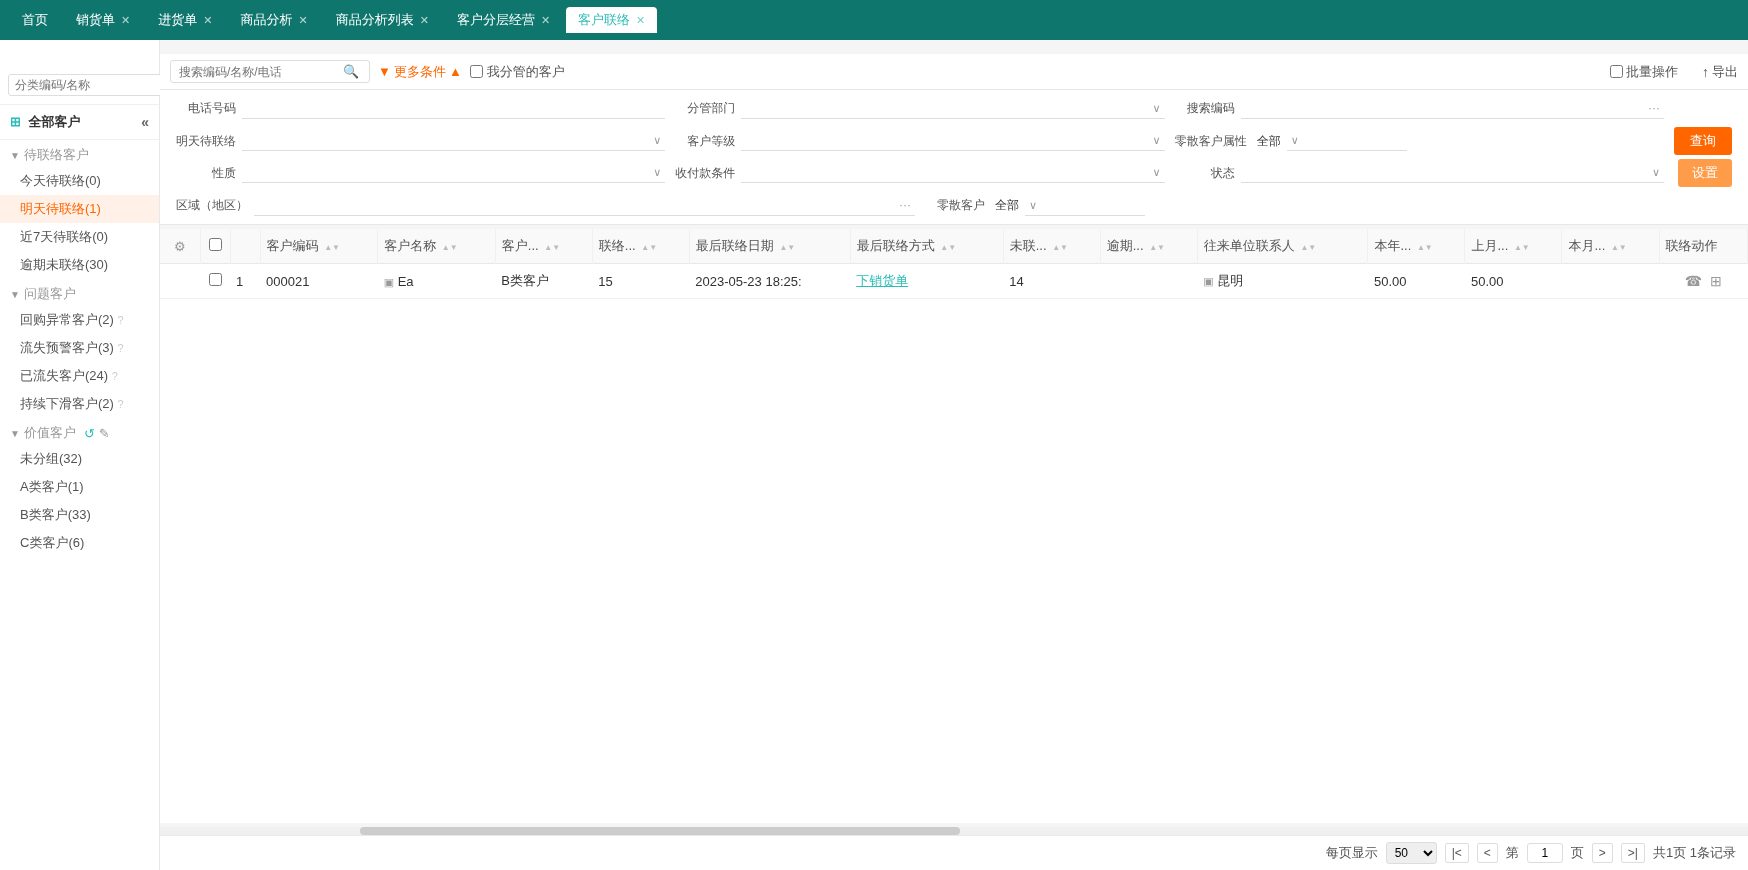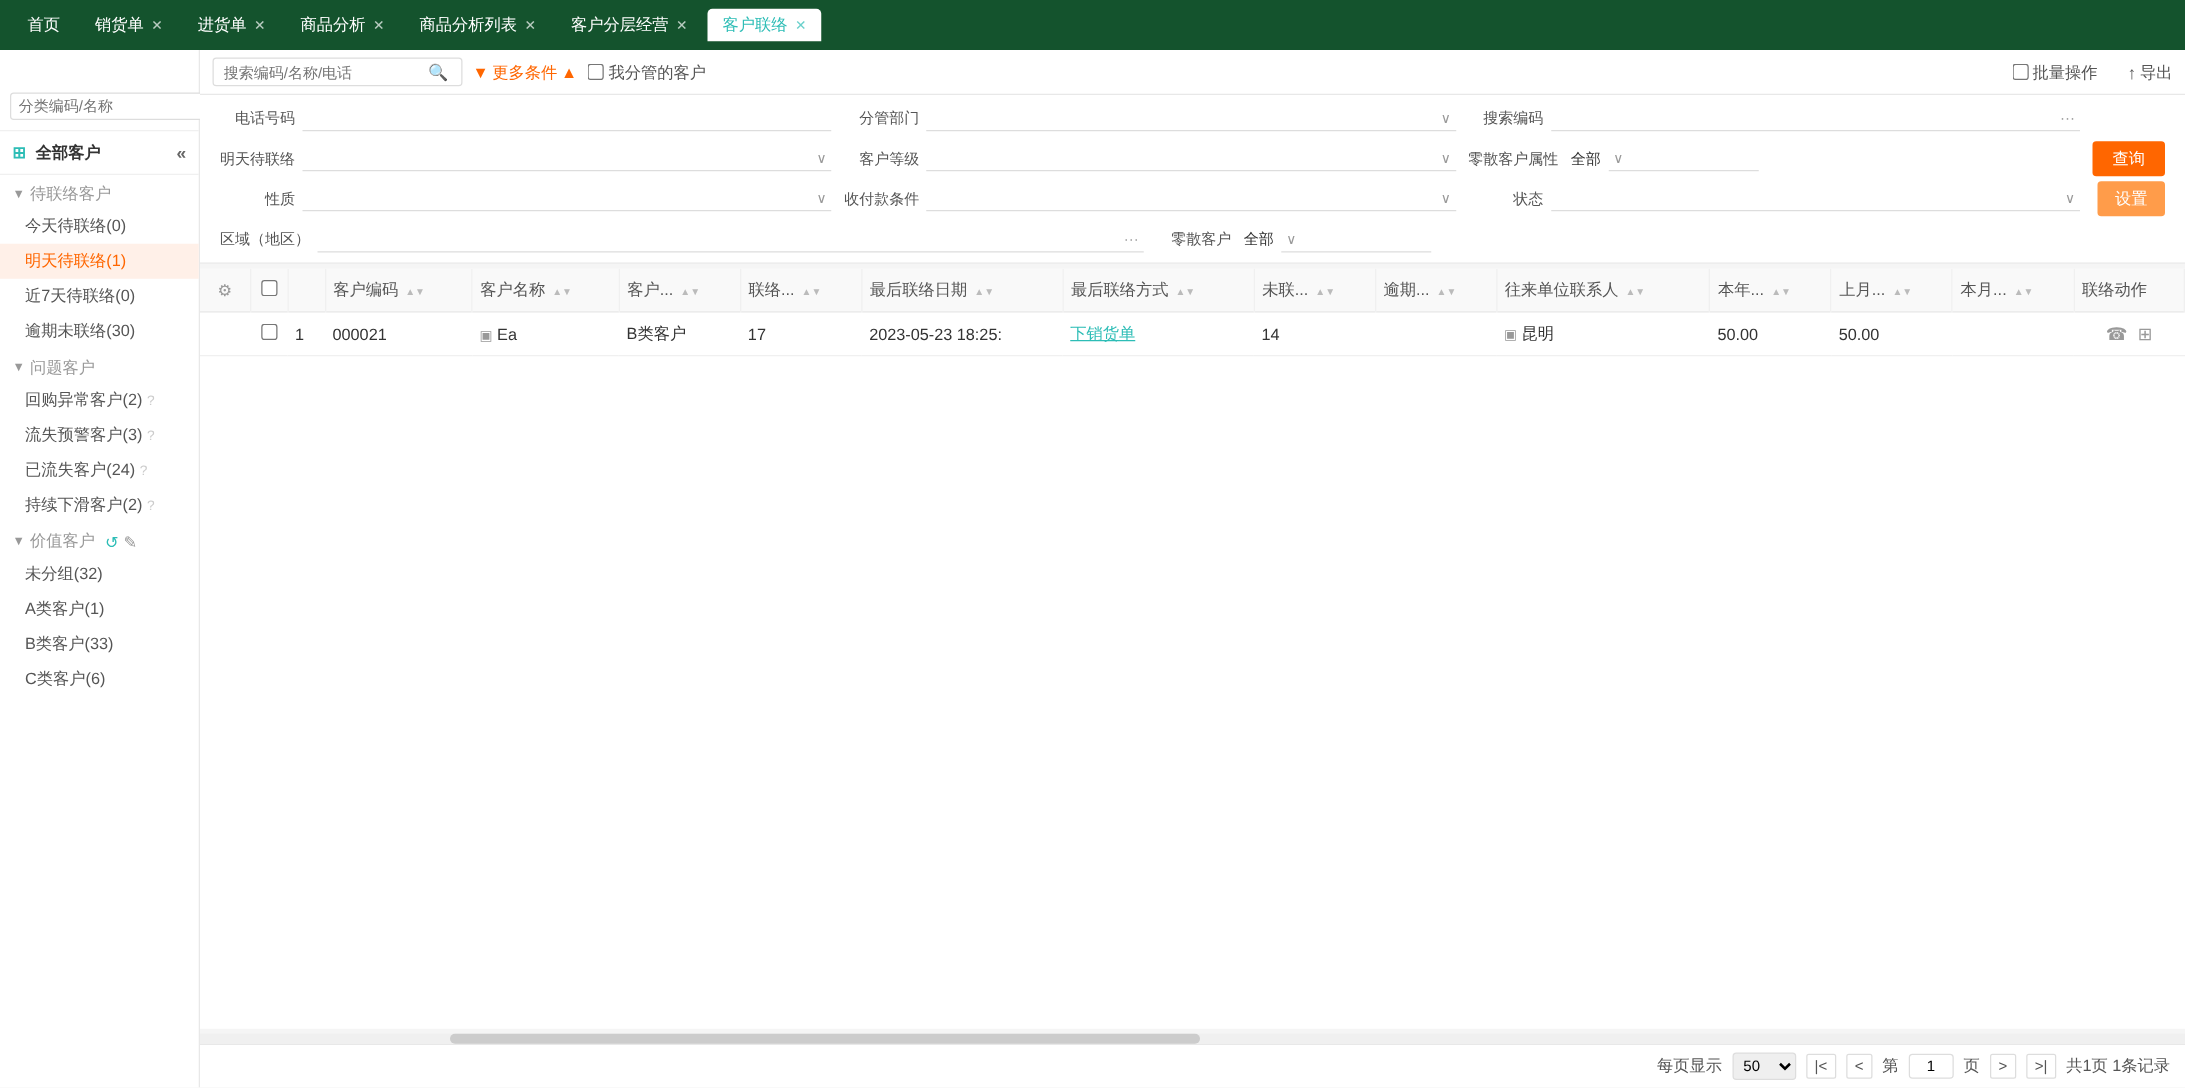--- a/index.html
+++ b/index.html
@@ -1,20 +1,20 @@
 <!DOCTYPE html>
 <html><head>
   <meta charset="utf-8">
   <style>
     * { box-sizing: border-box; margin: 0; padding: 0; font-family: 'Microsoft YaHei', Arial, sans-serif; font-size: 13px; }
     body { background: #f5f5f5; overflow: hidden; width: 1748px; height: 870px; }
 
     
     .top-nav {
-      background: #14532d;
+      background: #0f766e;
       height: 40px;
       display: flex;
       align-items: center;
       padding: 0 10px;
       gap: 4px;
     }
     .nav-item {
       color: #fff;
       padding: 4px 12px;
       cursor: pointer;
@@ -107,20 +107,21 @@
     }
 
     
     .toolbar {
       background: #fff;
       border-bottom: 1px solid #e8e8e8;
       padding: 6px 10px;
       display: flex;
       align-items: center;
       gap: 8px;
+      margin-top: 14px;
     }
     .search-box {
       display: flex;
       align-items: center;
       border: 1px solid #ddd;
       border-radius: 3px;
       padding: 3px 8px;
       gap: 4px;
       width: 200px;
     }
@@ -609,21 +610,21 @@
           </tr>
         </thead>
         <tbody id="table-body">
         <tr>
     <td></td>
     <td><input type="checkbox" style=""></td>
     <td>1</td>
     <td>000021</td>
     <td><span style="color:#999;font-size:11px;">▣</span> Ea</td>
     <td>B类客户</td>
-    <td>17</td>
+    <td>15</td>
     <td>2023-05-23 18:25:</td>
     <td><span class="link-text">下销货单</span></td>
     <td>14</td>
     <td></td>
     <td><span style="color:#999;font-size:11px;">▣</span> 昆明</td>
     <td>50.00</td>
     <td>50.00</td>
     <td></td>
     <td>
       <div class="action-icons">

